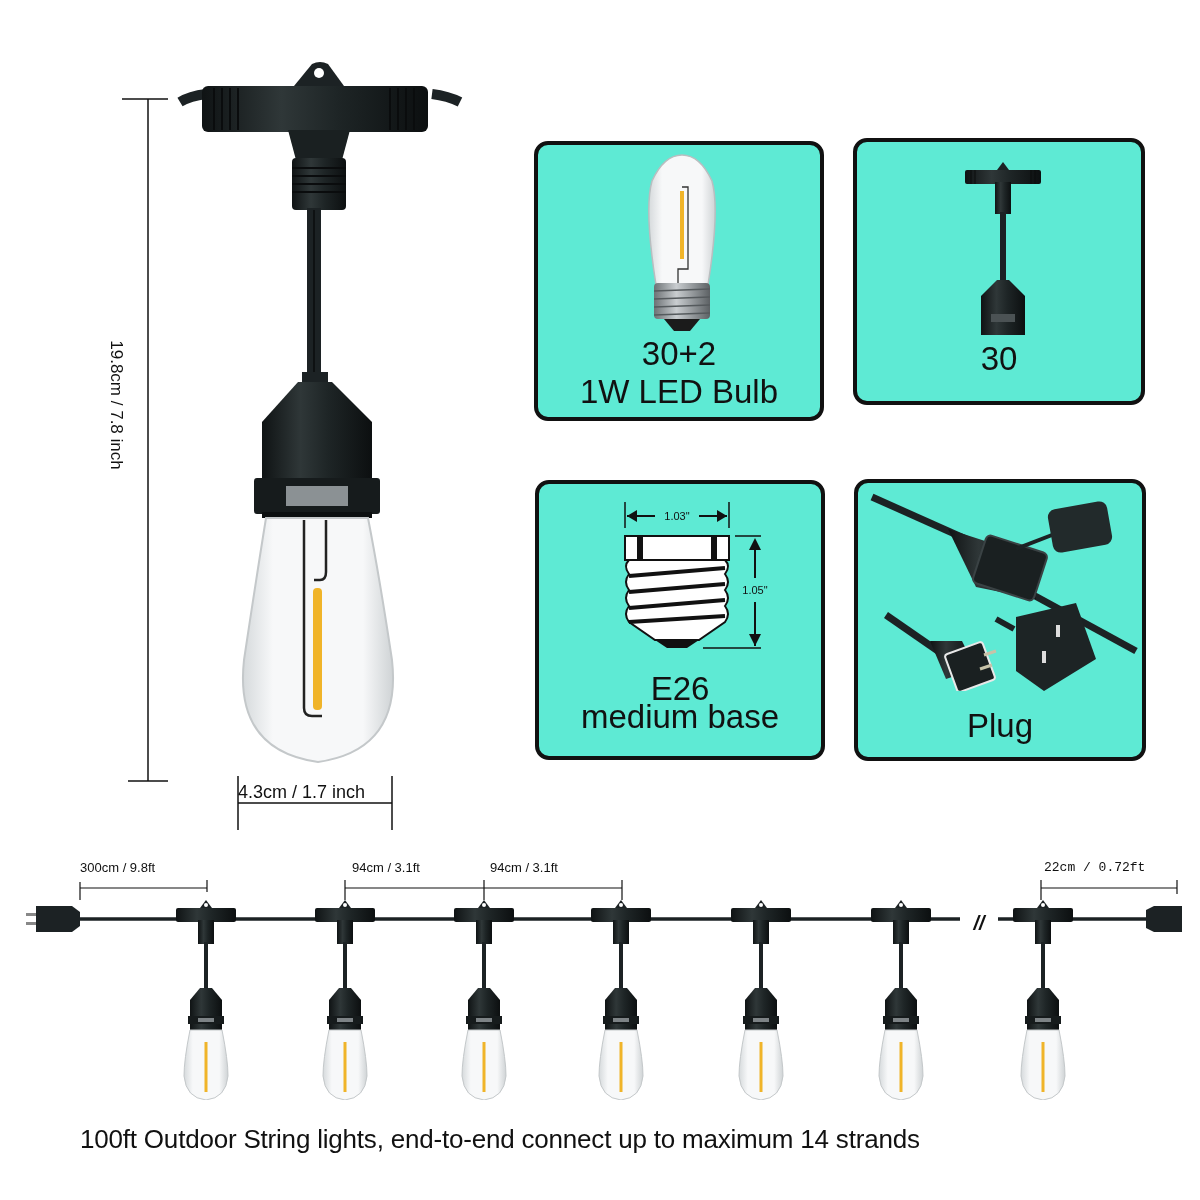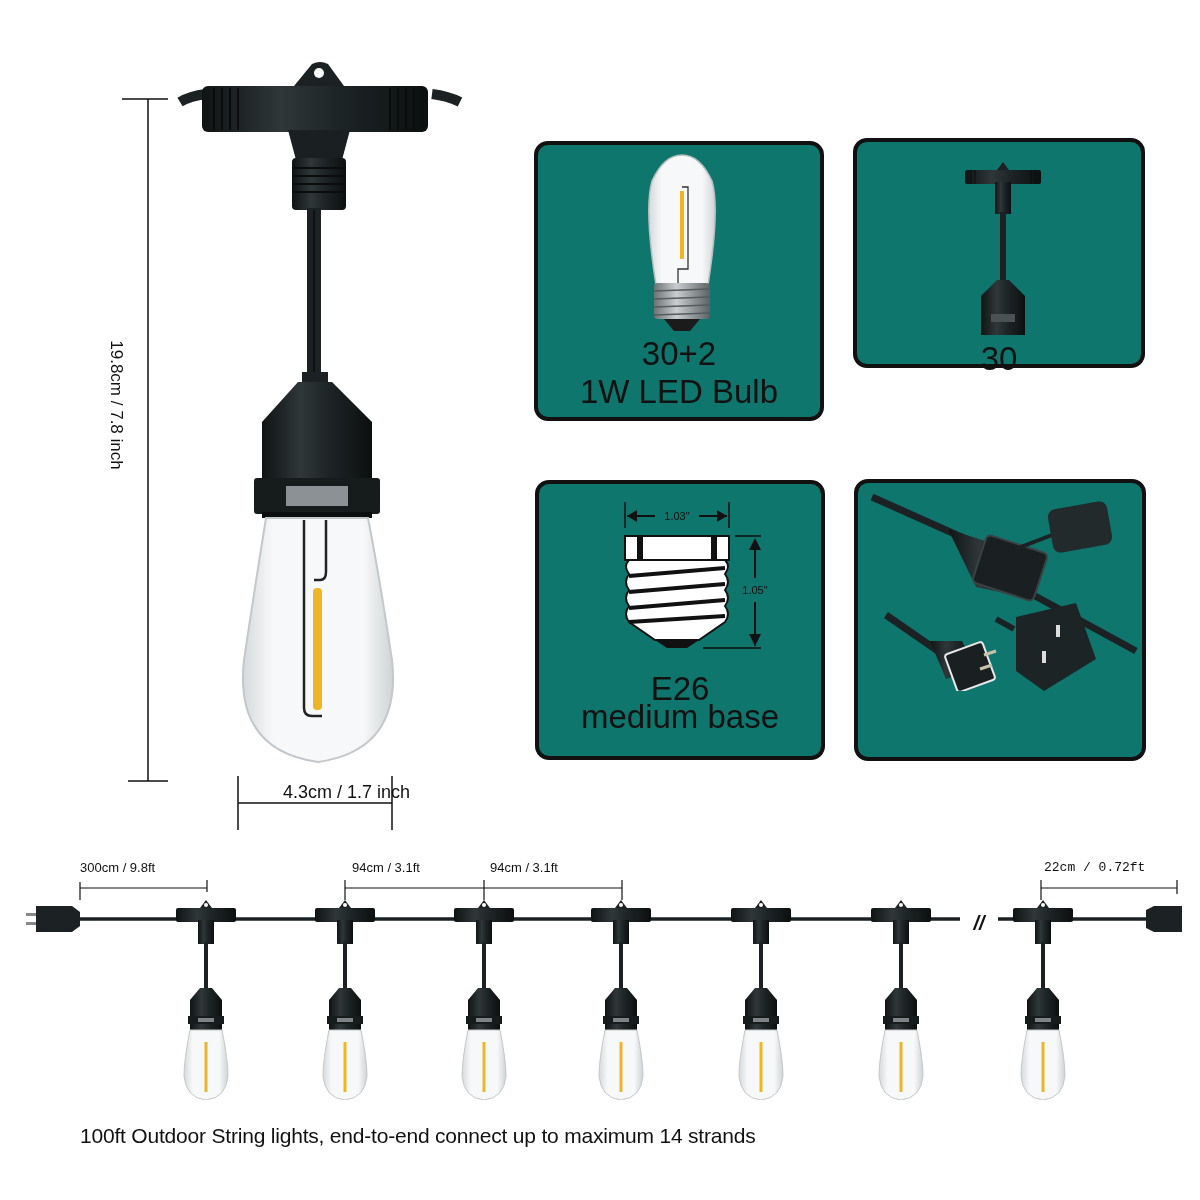--- a/index.html
+++ b/index.html
@@ -1,22 +1,22 @@
 <!DOCTYPE html>
 <html><head>
 <meta charset="utf-8">
 <style>
   html, body { margin:0; padding:0; background:#ffffff; }
   body { width:1200px; height:1200px; position:relative; overflow:hidden;
          font-family:"Liberation Sans", sans-serif; color:#111; }
   .abs { position:absolute; }
-  .card { position:absolute; border:4px solid #111; border-radius:14px; background:#0f766e; box-sizing:border-box; }
+  .card { position:absolute; border:4px solid #111; border-radius:14px; background:#5eead4; box-sizing:border-box; }
   .card-title { position:absolute; left:0; right:0; text-align:center; font-size:33px; line-height:38px; color:#111; }
   .dim-text { font-size:13px; color:#111; white-space:nowrap; }
-  .caption { font-size:21px; letter-spacing:-0.2px; white-space:nowrap; }
+  .caption { font-size:26px; letter-spacing:-0.2px; white-space:nowrap; }
   svg { display:block; }
 </style>
 </head>
 <body>
 
 <svg width="0" height="0" style="position:absolute">
   <defs>
     <linearGradient id="blackPlastic" x1="0" x2="1" y1="0" y2="0">
       <stop offset="0" stop-color="#0f1314"></stop>
       <stop offset="0.35" stop-color="#2f3738"></stop>
@@ -92,21 +92,21 @@
   </svg>
 </div>
 
 <div class="abs" style="left:236px;top:776px;width:160px;height:54px;">
   <svg width="160" height="54">
     <line x1="2" y1="0" x2="2" y2="54" stroke="#111" stroke-width="1.5"></line>
     <line x1="2" y1="27" x2="156" y2="27" stroke="#111" stroke-width="1.5"></line>
     <line x1="156" y1="0" x2="156" y2="54" stroke="#111" stroke-width="1.5"></line>
   </svg>
 </div>
-<div class="abs dim-text" style="left:238px;top:782px;font-size:18px;padding-left:45px;">4.3cm / 1.7 inch</div>
+<div class="abs dim-text" style="left:238px;top:782px;font-size:18px;">4.3cm / 1.7 inch</div>
 
 <div class="card" style="left:534px;top:141px;width:290px;height:280px;">
   <div class="abs" style="left:70px;top:4px;width:150px;height:190px;">
     <svg width="150" height="190" viewBox="0 0 150 190">
       <path d="M48 136 Q36 60 44 32 Q56 6 74 6 Q92 6 104 32 Q112 60 100 136 Z" fill="url(#glassGrad)" stroke="#b9bec0" stroke-width="1.5"></path>
       <rect x="72" y="42" width="4" height="68" fill="#f0b429"></rect>
       <path d="M74 38 L80 38 L80 120 L70 120 L70 134" stroke="#333" stroke-width="1.3" fill="none"></path>
       <rect x="46" y="134" width="56" height="36" rx="4" fill="url(#metalGrad)"></rect>
       <g stroke="#555a5d" stroke-width="1.5">
         <line x1="46" y1="142" x2="102" y2="140"></line>
@@ -114,21 +114,21 @@
         <line x1="46" y1="158" x2="102" y2="156"></line>
           <line x1="46" y1="166" x2="102" y2="164"></line>
       </g>
       <path d="M56 170 L92 170 L82 182 L66 182 Z" fill="#1b1b1b"></path>
     </svg>
   </div>
   <div class="card-title" style="top:190px;">30+2</div>
   <div class="card-title" style="top:228px;">1W LED Bulb</div>
 </div>
 
-<div class="card" style="left:853px;top:138px;width:292px;height:230px;">
+<div class="card" style="left:853px;top:138px;width:292px;height:267px;">
   <div class="abs" style="left:96px;top:18px;width:100px;height:175px;">
     <svg width="100" height="175" viewBox="0 0 100 175">
       <path d="M44 10 L50 2 L56 10 Z" fill="#1c2224"></path>
       <rect x="12" y="10" width="76" height="14" rx="2" fill="url(#blackPlastic)"></rect>
       <g stroke="#0a0c0d" stroke-width="1">
           <line x1="18" y1="10" x2="18" y2="24"></line>
           <line x1="22" y1="10" x2="22" y2="24"></line>
           <line x1="78" y1="10" x2="78" y2="24"></line>
           <line x1="82" y1="10" x2="82" y2="24"></line>
         </g>
@@ -191,20 +191,21 @@
       <rect x="84" y="156" width="40" height="40" rx="3" fill="#1a2021" stroke="#e8e8e8" stroke-width="2" transform="rotate(-20 104 176)"></rect>
       <line x1="118" y1="164" x2="130" y2="160" stroke="#c7c2a8" stroke-width="3"></line>
       <line x1="114" y1="178" x2="126" y2="174" stroke="#c7c2a8" stroke-width="3"></line>
 
       <line x1="130" y1="128" x2="148" y2="138" stroke="#1c2224" stroke-width="6"></line>
       <path d="M150 126 L210 112 L230 168 L178 200 L150 180 Z" fill="#1d2425"></path>
       <rect x="190" y="134" width="4" height="12" fill="#ddd"></rect>
       <rect x="176" y="160" width="4" height="12" fill="#ddd"></rect>
     </svg>
   </div>
+  <div class="card-title" style="top:224px;">Plug</div>
 </div>
 
 <div class="abs dim-text" style="left:80px;top:860px;">300cm / 9.8ft</div>
 <div class="abs" style="left:79px;top:880px;width:130px;height:22px;">
   <svg width="130" height="22">
       <line x1="1" y1="2" x2="1" y2="20" stroke="#111" stroke-width="1.2"></line>
       <line x1="1" y1="8" x2="128" y2="8" stroke="#111" stroke-width="1.2"></line>
       <line x1="128" y1="0" x2="128" y2="12" stroke="#111" stroke-width="1.2"></line>
     </svg>
 </div>

